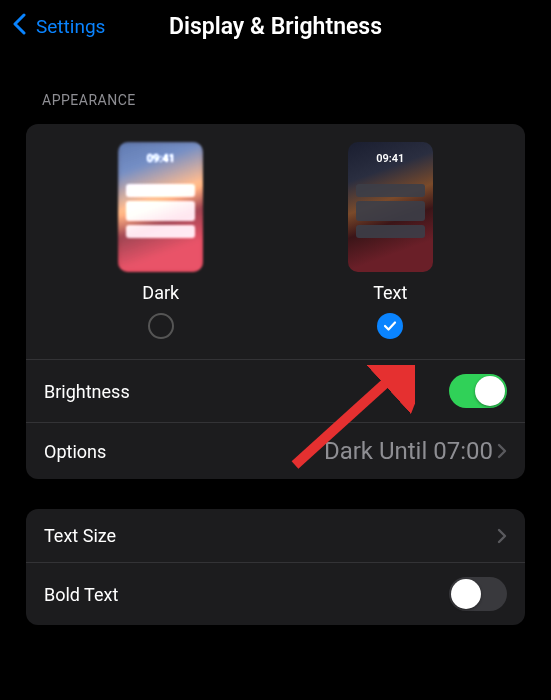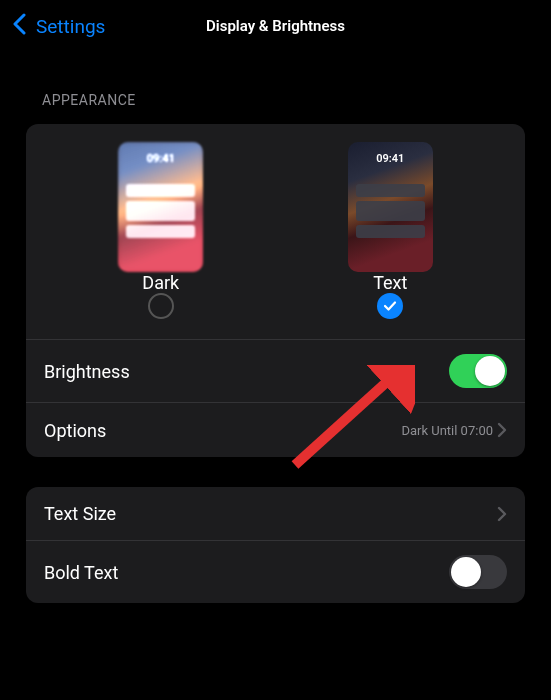--- a/index.html
+++ b/index.html
@@ -24,21 +24,21 @@
       align-items: center;
       gap: 10px;
       color: #0a84ff;
       font-size: 19px;
       cursor: pointer;
     }
     .nav-title {
       position: absolute;
       left: 50%;
       transform: translateX(-50%);
-      font-size: 15px;
+      font-size: 23px;
       font-weight: 600;
       color: #fff;
     }
     .section-header {
       color: #8e8e93;
       font-size: 14px;
       letter-spacing: 0.5px;
       padding: 40px 0 16px 42px;
     }
     .group {
@@ -50,21 +50,21 @@
     .appearance-row {
       display: flex;
       justify-content: space-around;
       padding: 18px 20px 20px 20px;
       border-bottom: 1px solid #333336;
     }
     .mode-option {
       display: flex;
       flex-direction: column;
       align-items: center;
-      gap: 0;
+      gap: 10px;
       cursor: pointer;
     }
     .thumb {
       width: 85px;
       height: 130px;
       border-radius: 10px;
       overflow: hidden;
       position: relative;
     }
     .thumb.light {
@@ -117,21 +117,21 @@
     .row {
       display: flex;
       align-items: center;
       justify-content: space-between;
       padding: 14px 18px;
       border-bottom: 1px solid #333336;
       min-height: 54px;
     }
     .row:last-child { border-bottom: none; }
     .row-label { font-size: 18px; color: #fff; }
-    .row-value { font-size: 13px; color: #8e8e93; display: flex; align-items: center; gap: 4px; }
+    .row-value { font-size: 24px; color: #8e8e93; display: flex; align-items: center; gap: 4px; }
     .toggle {
       width: 58px; height: 34px; border-radius: 17px; position: relative;
       cursor: pointer;
     }
     .toggle.on { background: #30d158; }
     .toggle.off { background: #39393d; }
     .knob {
       position: absolute; top: 2px; width: 30px; height: 30px;
       background: #fff; border-radius: 50%;
       box-shadow: 0 1px 3px rgba(0,0,0,0.4);

